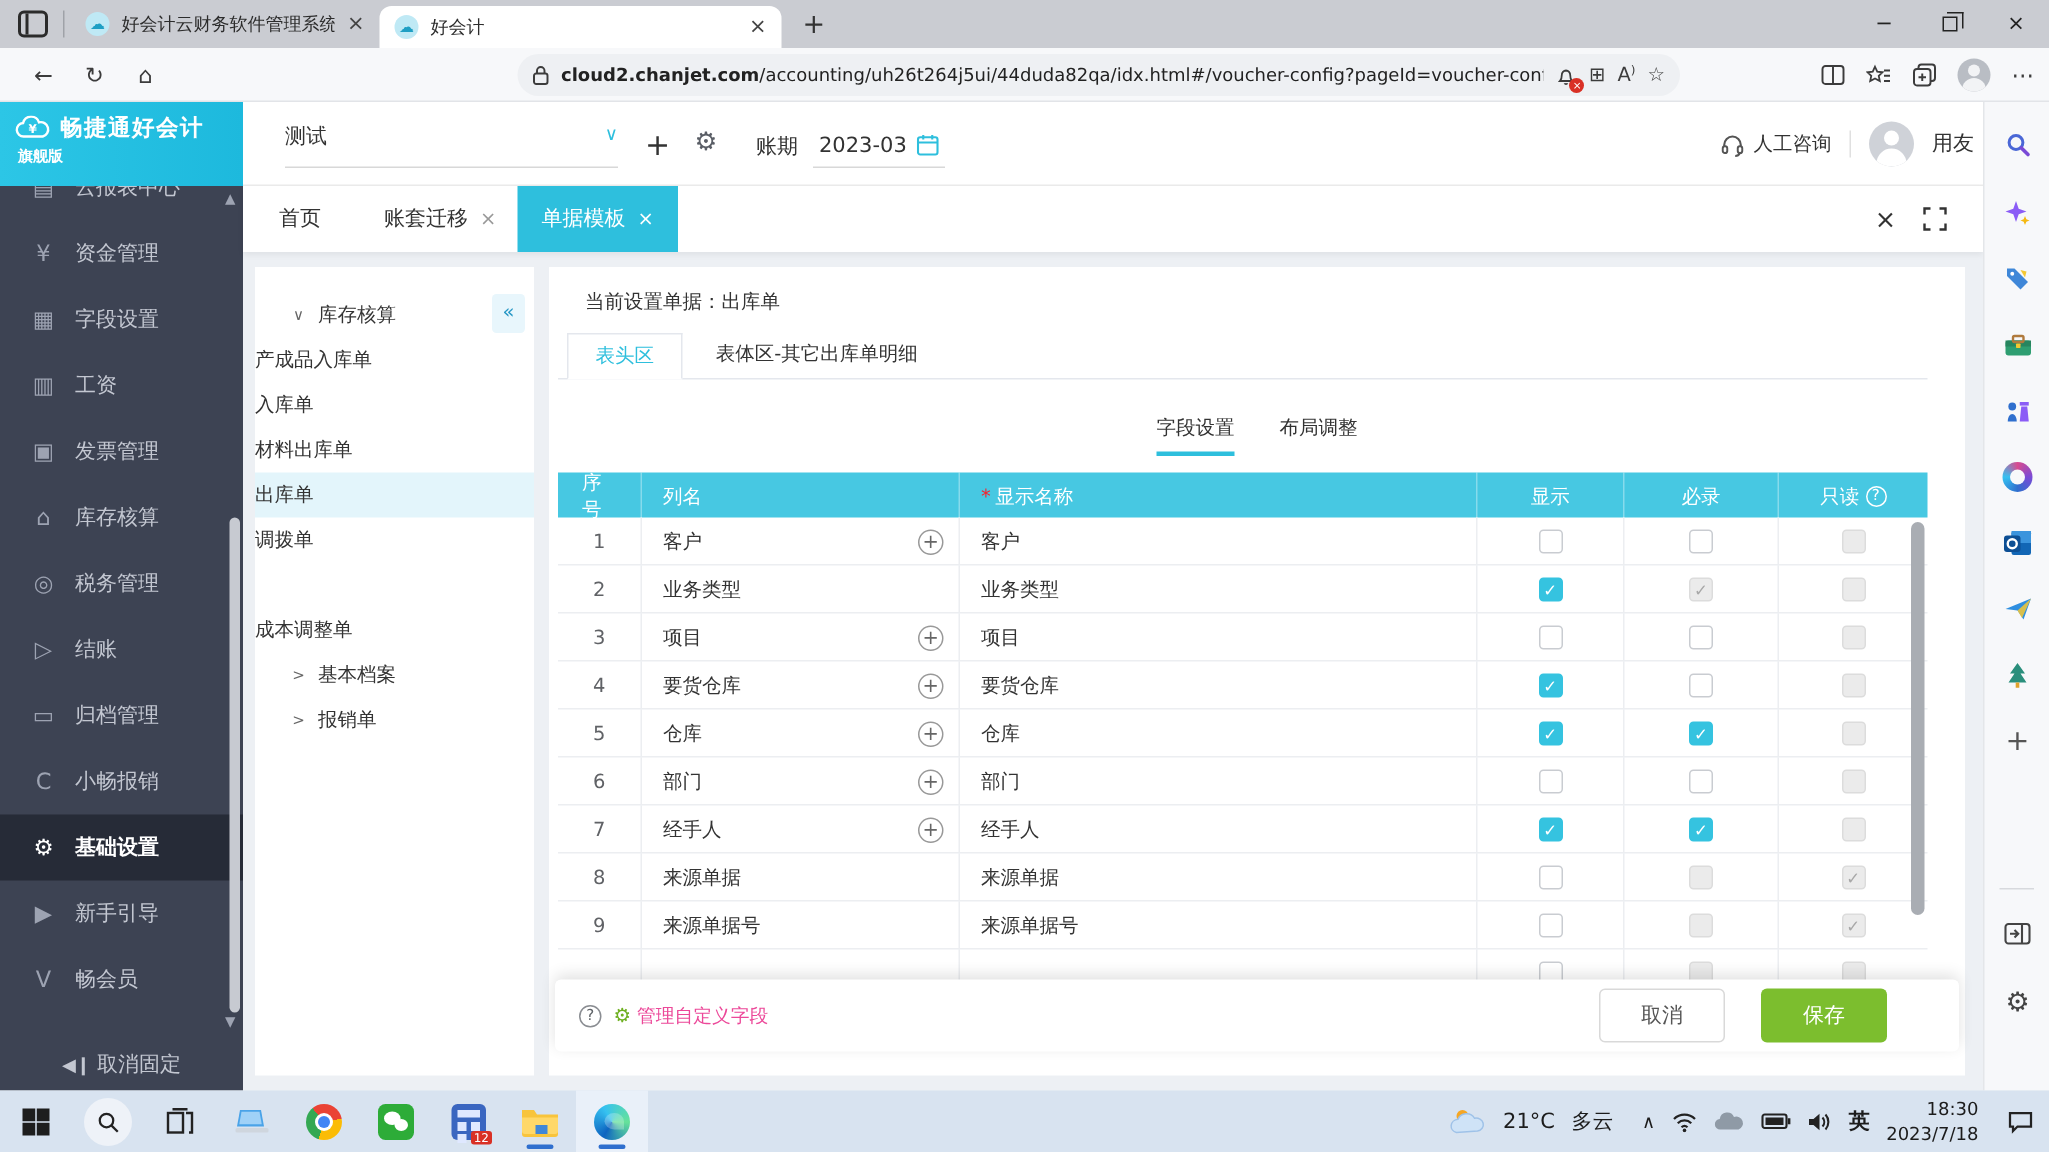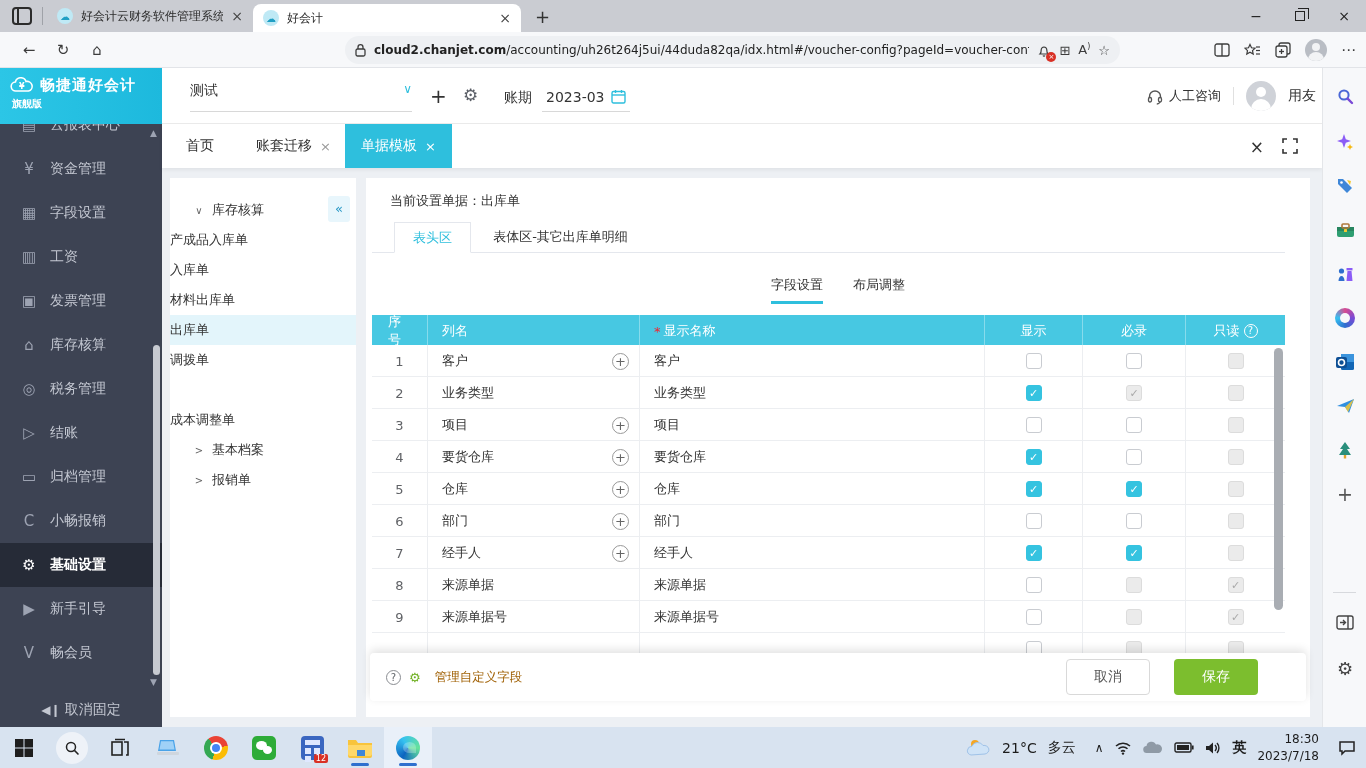--- a/index.html
+++ b/index.html
@@ -81,21 +81,21 @@
   .titem{position:absolute;left:0;width:100%;height:30px;display:flex;align-items:center;font-size:13px;color:#333;cursor:pointer}
   .titem .caret{width:14px;font-size:10px;color:#666;margin:0 6px 0 22px;text-align:center}
   .titem.child{}
   .titem.sel{background:#e3f5fb}
 
   
   .mainpanel{position:absolute;left:366px;top:178px;width:944px;height:539px;background:#fff}
   .docline{position:absolute;left:24px;top:14px;font-size:13px;color:#333}
   .areatabs{position:absolute;left:6px;top:44px;width:913px;height:31px;border-bottom:1px solid #e4e7ed}
   .atab{display:inline-block;height:31px;line-height:30px;padding:0 18px;font-size:13px;color:#333;vertical-align:top}
-  .atab.on{border:1px solid #e4e7ed;border-bottom:1px solid #fff;color:#2ebfdd;margin-left:22px}
+  .atab.on{border:1px solid #e4e7ed;border-bottom:1px solid #fff;color:#2ebfdd;margin-left:6px}
   .settabs{position:absolute;left:0;right:0;top:98px;display:flex;justify-content:center;gap:30px}
   .stab{font-size:13px;color:#333;padding-bottom:7px}
   .stab.on{border-bottom:3px solid #2ebfdd}
 
   
   .trow{position:absolute;left:6px;width:913px;height:32px;display:grid;grid-template-columns:56px 212px 345px 98px 103px 99px;border-bottom:1px solid #eceef1}
   .thead{height:30px;background:#47c8e2;border-bottom:none;color:#fff;font-size:13px}
   .c{display:flex;align-items:center;border-right:1px solid #eceef1;padding:0 0 0 14px;color:#333;font-size:13px;overflow:hidden}
   .thead .c{border-right:1px solid rgba(255,255,255,.35);color:#fff}
   .c.ctr{justify-content:center;padding:16px}
@@ -109,21 +109,21 @@
   .cb[data-state="checked"]{background:#35c3e0;border-color:#35c3e0}
   .cb[data-state="checked"]::after{content:"✓";color:#fff;font-weight:bold}
   .cb[data-state="disabled"]{background:#ebebeb;border-color:#dcdcdc}
   .cb[data-state="disabled-checked"]{background:#ebebeb;border-color:#dcdcdc}
   .cb[data-state="disabled-checked"]::after{content:"✓";color:#a8a8a8}
   .vthumb{position:absolute;left:908px;top:170px;width:9px;height:262px;background:#a9adb3;border-radius:5px}
 
   
   .panel-footer{position:absolute;left:4px;top:475px;width:936px;height:48px;background:#fff;border-radius:4px;box-shadow:0 -3px 10px rgba(0,0,0,.12);display:flex;align-items:center;padding:0 48px 0 16px;z-index:6}
   .qmark{width:15px;height:15px;border:1px solid #8a8d92;border-radius:50%;color:#5f6368;font-size:10px;line-height:13px;text-align:center}
-  .manage{color:#a16207;font-size:12.5px;margin-left:14px;text-decoration:underline;text-decoration-color:rgba(111,176,34,.0)}
+  .manage{color:#ec4899;font-size:12.5px;margin-left:4px;text-decoration:underline;text-decoration-color:rgba(111,176,34,.0)}
   .mgear{color:#6fb022;font-size:13px;margin-left:8px}
   .btn{height:36px;border-radius:4px;font-size:14px;display:flex;align-items:center;justify-content:center;width:84px}
   .btn-cancel{background:#fff;border:1px solid #d9d9d9;color:#555;margin-left:auto}
   .btn-save{background:#7cbe2e;color:#fff;margin-left:24px;border:none}
 
   
   .edgebar{position:absolute;right:0;top:68px;width:44px;height:659px;background:#f7f8fa;border-left:1px solid #e4e6e9}
   .eic{position:absolute;left:0;width:44px;height:28px;display:flex;align-items:center;justify-content:center;font-size:16px}
   .ebar-div{position:absolute;left:10px;right:10px;top:524px;height:1px;background:#d7d9dd}
 

